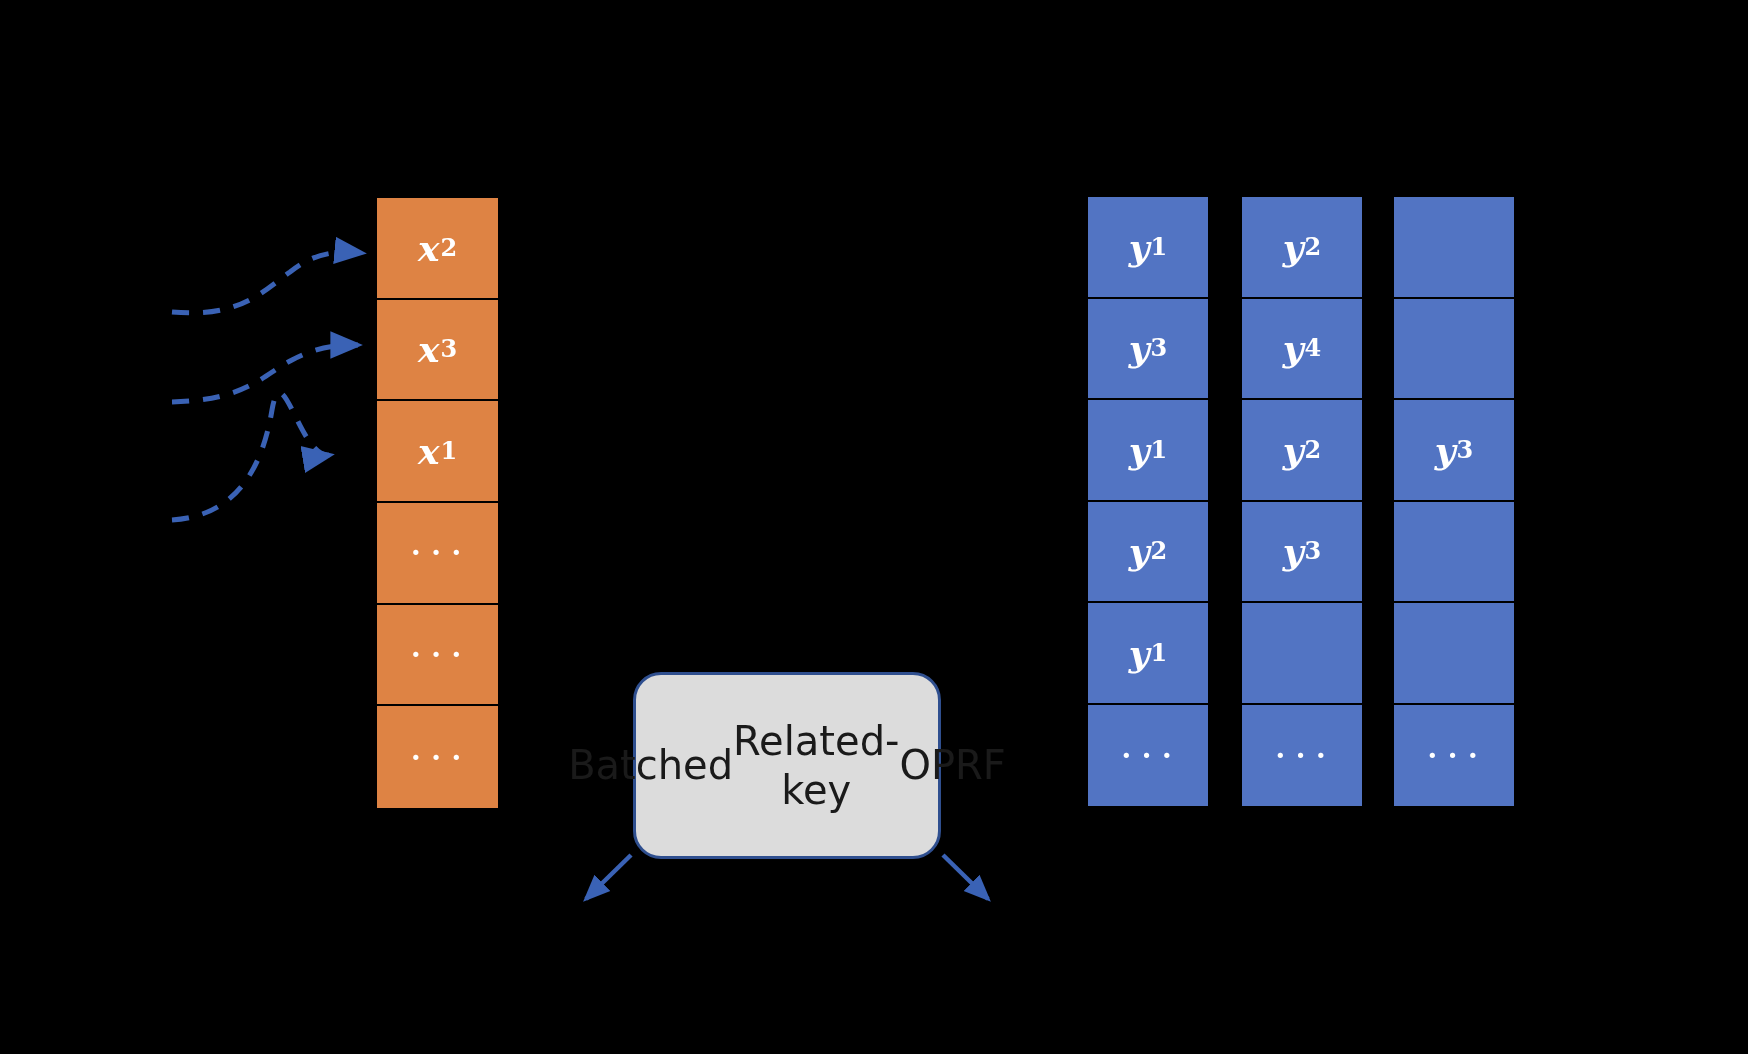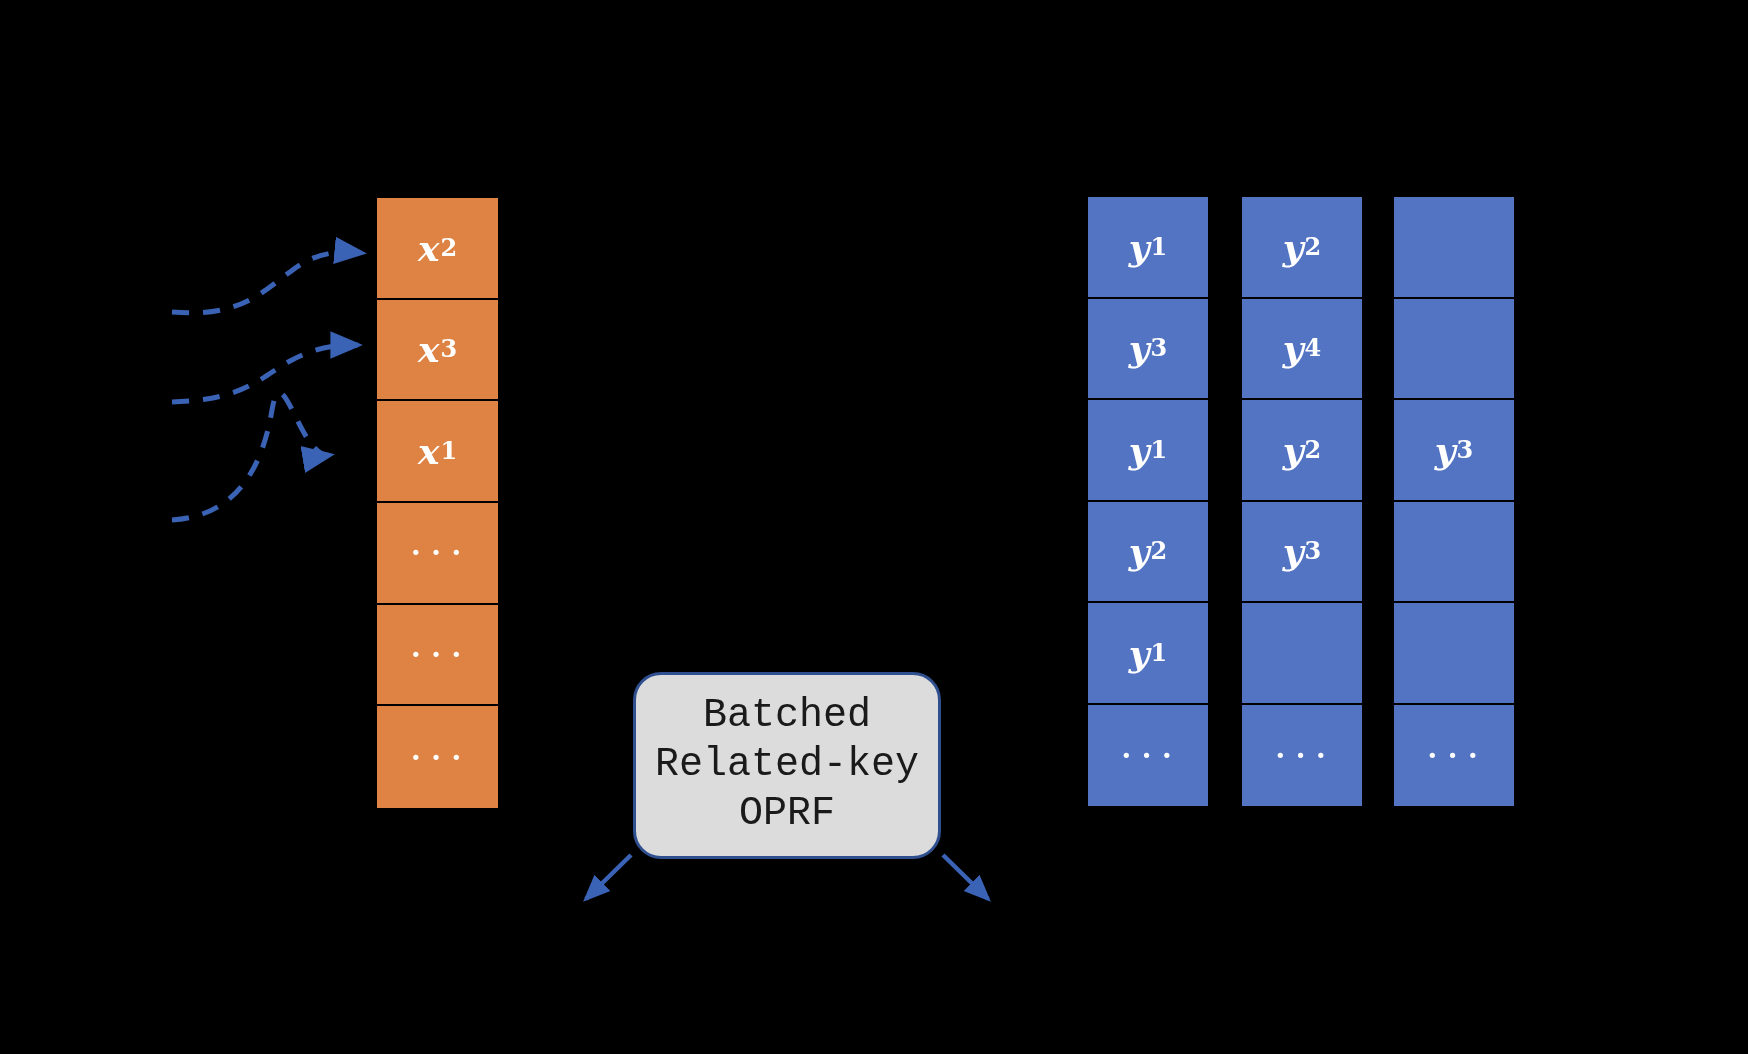--- a/index.html
+++ b/index.html
@@ -27,23 +27,23 @@
         letter-spacing:0;display:inline-block;}
   .msub{font-family:"DejaVu Serif","Liberation Serif",serif;
         font-style:normal;font-weight:700;font-size:24px;
         vertical-align:sub;display:inline-block;margin-left:1px;}
   .dots{font-size:34px;letter-spacing:3px;line-height:0.4;
         font-family:"DejaVu Sans","Liberation Sans",sans-serif;}
 
   
   .oprf{position:absolute;background:#DCDCDC;border:3px solid #2F4F8F;
         border-radius:28px;box-sizing:border-box;
-        display:flex;flex-direction:column;align-items:center;
+        display:flex;flex-direction:row;align-items:center;
         justify-content:center;color:#1a1a1a;font-size:40px;
-        line-height:1.22;text-align:center;font-family:Liberation Mono, monospace;}
+        line-height:1.22;text-align:center;}
 
   svg.overlay{position:absolute;left:0;top:0;width:1748px;height:1054px;
               pointer-events:none;}
 </style>
 </head>
 <body>
 
 <div class="stage">
 
   <div class="col col-orange" id="input-col" style="left:375px;top:196px;width:125px;height:614px;">

